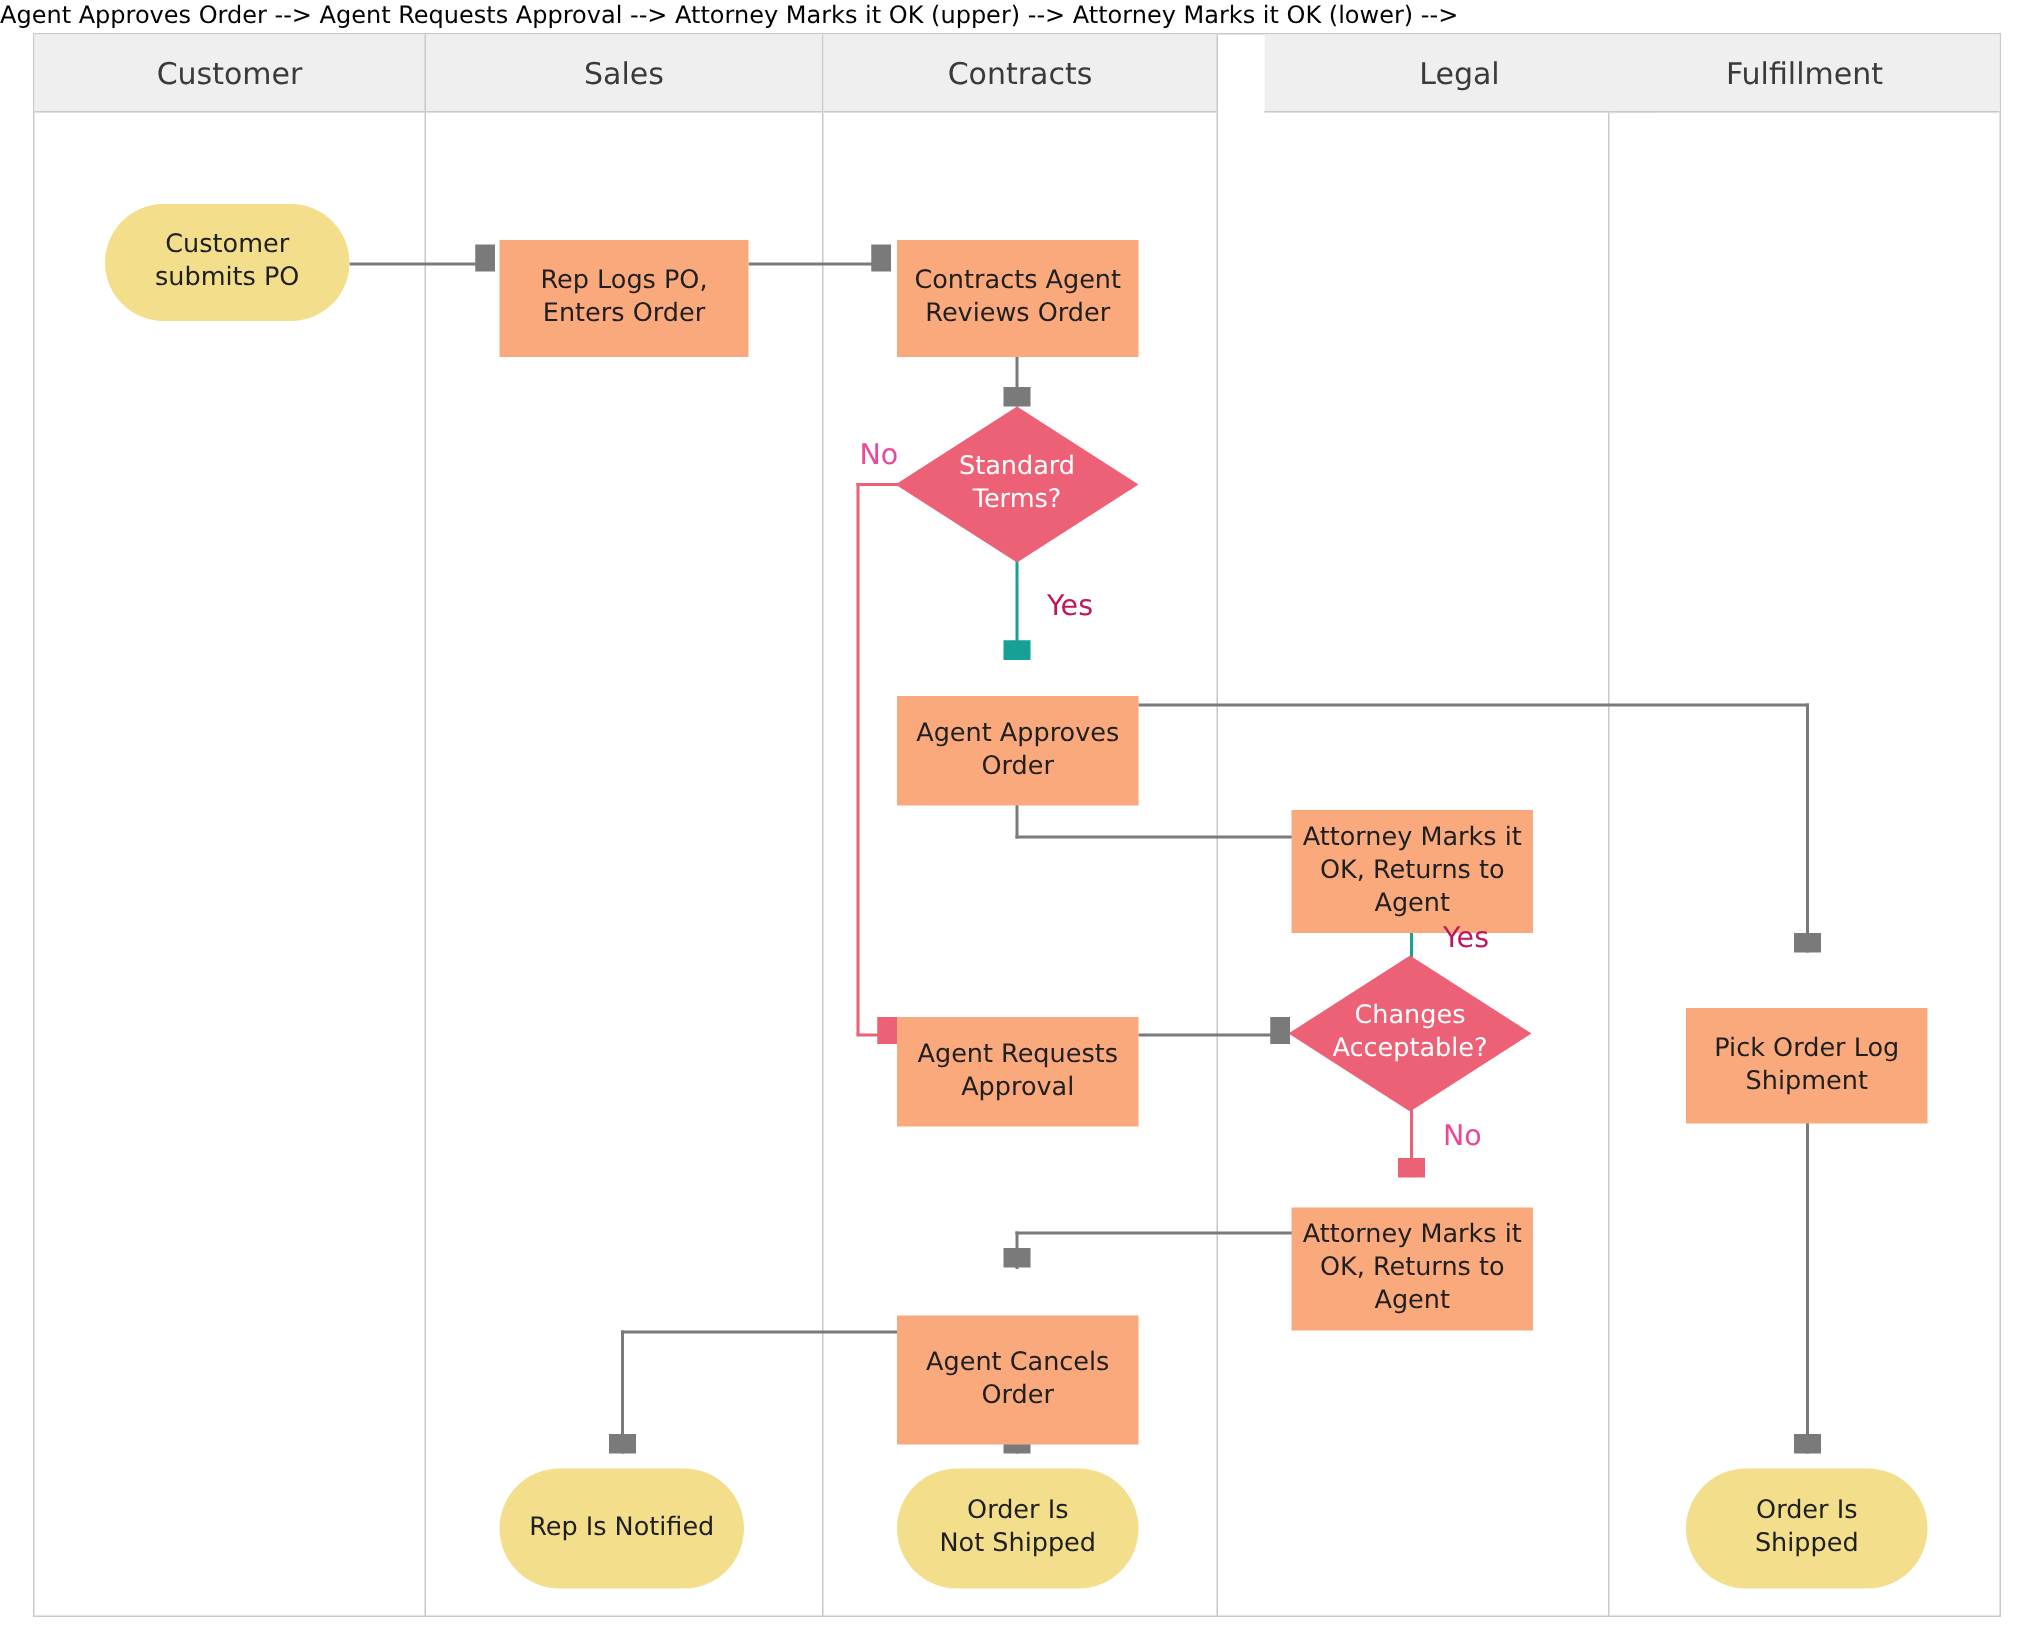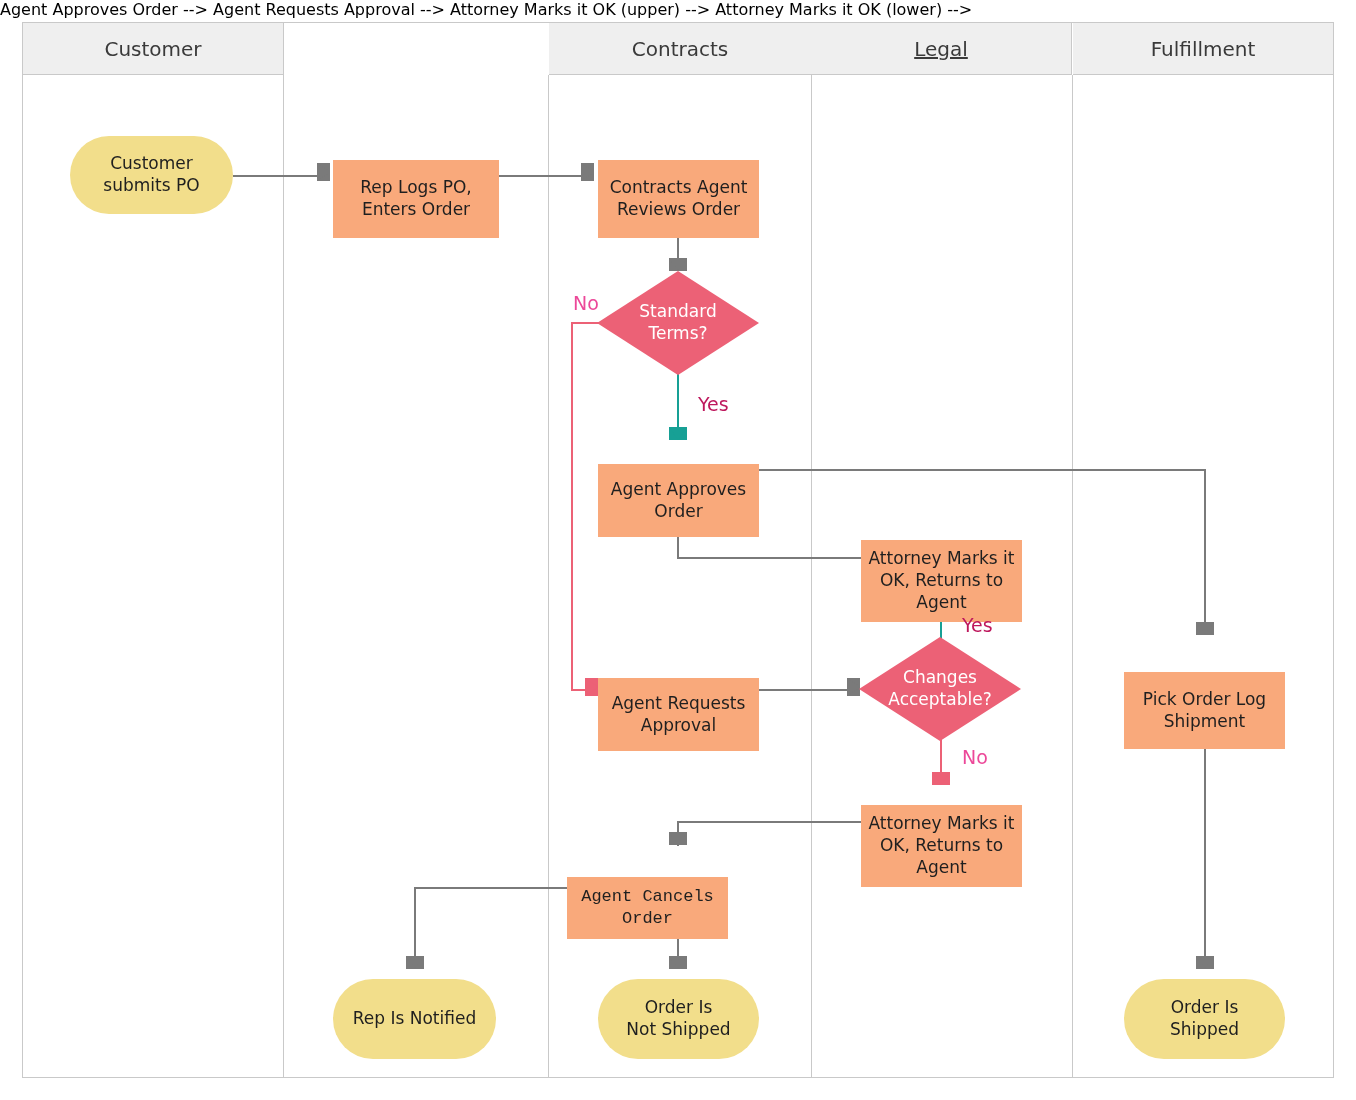--- a/index.html
+++ b/index.html
@@ -53,24 +53,27 @@
 <body>
 
 <div id="canvas">
 
   
   <div class="lane-grid">
 
     <div class="lane-header" style="left:0;width:261px;">
         <span>Customer</span>
       </div>
+    <div class="lane-header" style="left:261px;width:265px;">
+        <span>Sales</span>
+      </div>
     <div class="lane-header" style="left:526px;width:263px;">
         <span>Contracts</span>
       </div>
-    <div class="lane-header" style="left:788px;width:261px;text-decoration:underline;">
+    <div class="lane-header" style="left:820px;width:261px;">
         <span>Legal</span>
       </div>
     <div class="lane-header last" style="left:1050px;width:260px;">
         <span>Fulfillment</span>
       </div>
 
     <div class="lane-body" style="left:0;width:261px;"></div>
     <div class="lane-body" style="left:261px;width:265px;"></div>
     <div class="lane-body" style="left:526px;width:263px;"></div>
     <div class="lane-body" style="left:789px;width:261px;"></div>
@@ -171,21 +174,21 @@
   <div class="node process" style="left:598px;top:440px;width:161px;height:73px;">
     <span class="node-label">Agent Approves
 Order</span>
   </div>
 
   <div class="node process" style="left:598px;top:654px;width:161px;height:73px;">
     <span class="node-label">Agent Requests
 Approval</span>
   </div>
 
-  <div class="node process" style="left:567px;top:853px;width:161px;height:62px;font-family:Liberation Mono, monospace;">
+  <div class="node process" style="left:598px;top:853px;width:161px;height:86px;">
     <span class="node-label">Agent Cancels
 Order</span>
   </div>
 
   <div class="node process" style="left:861px;top:516px;width:161px;height:82px;">
     <span class="node-label">Attorney Marks it
 OK, Returns to
 Agent</span>
   </div>
 

